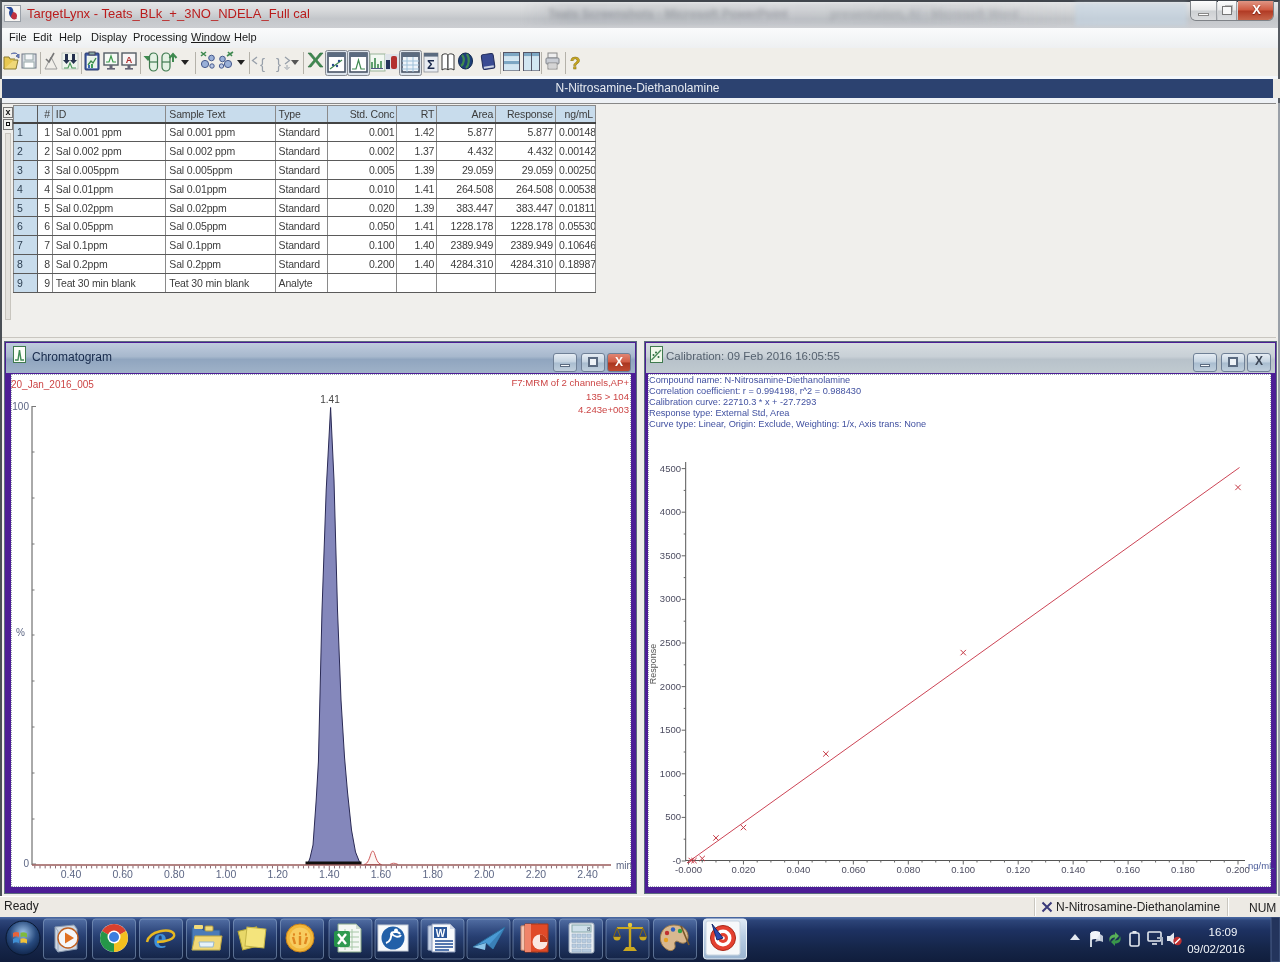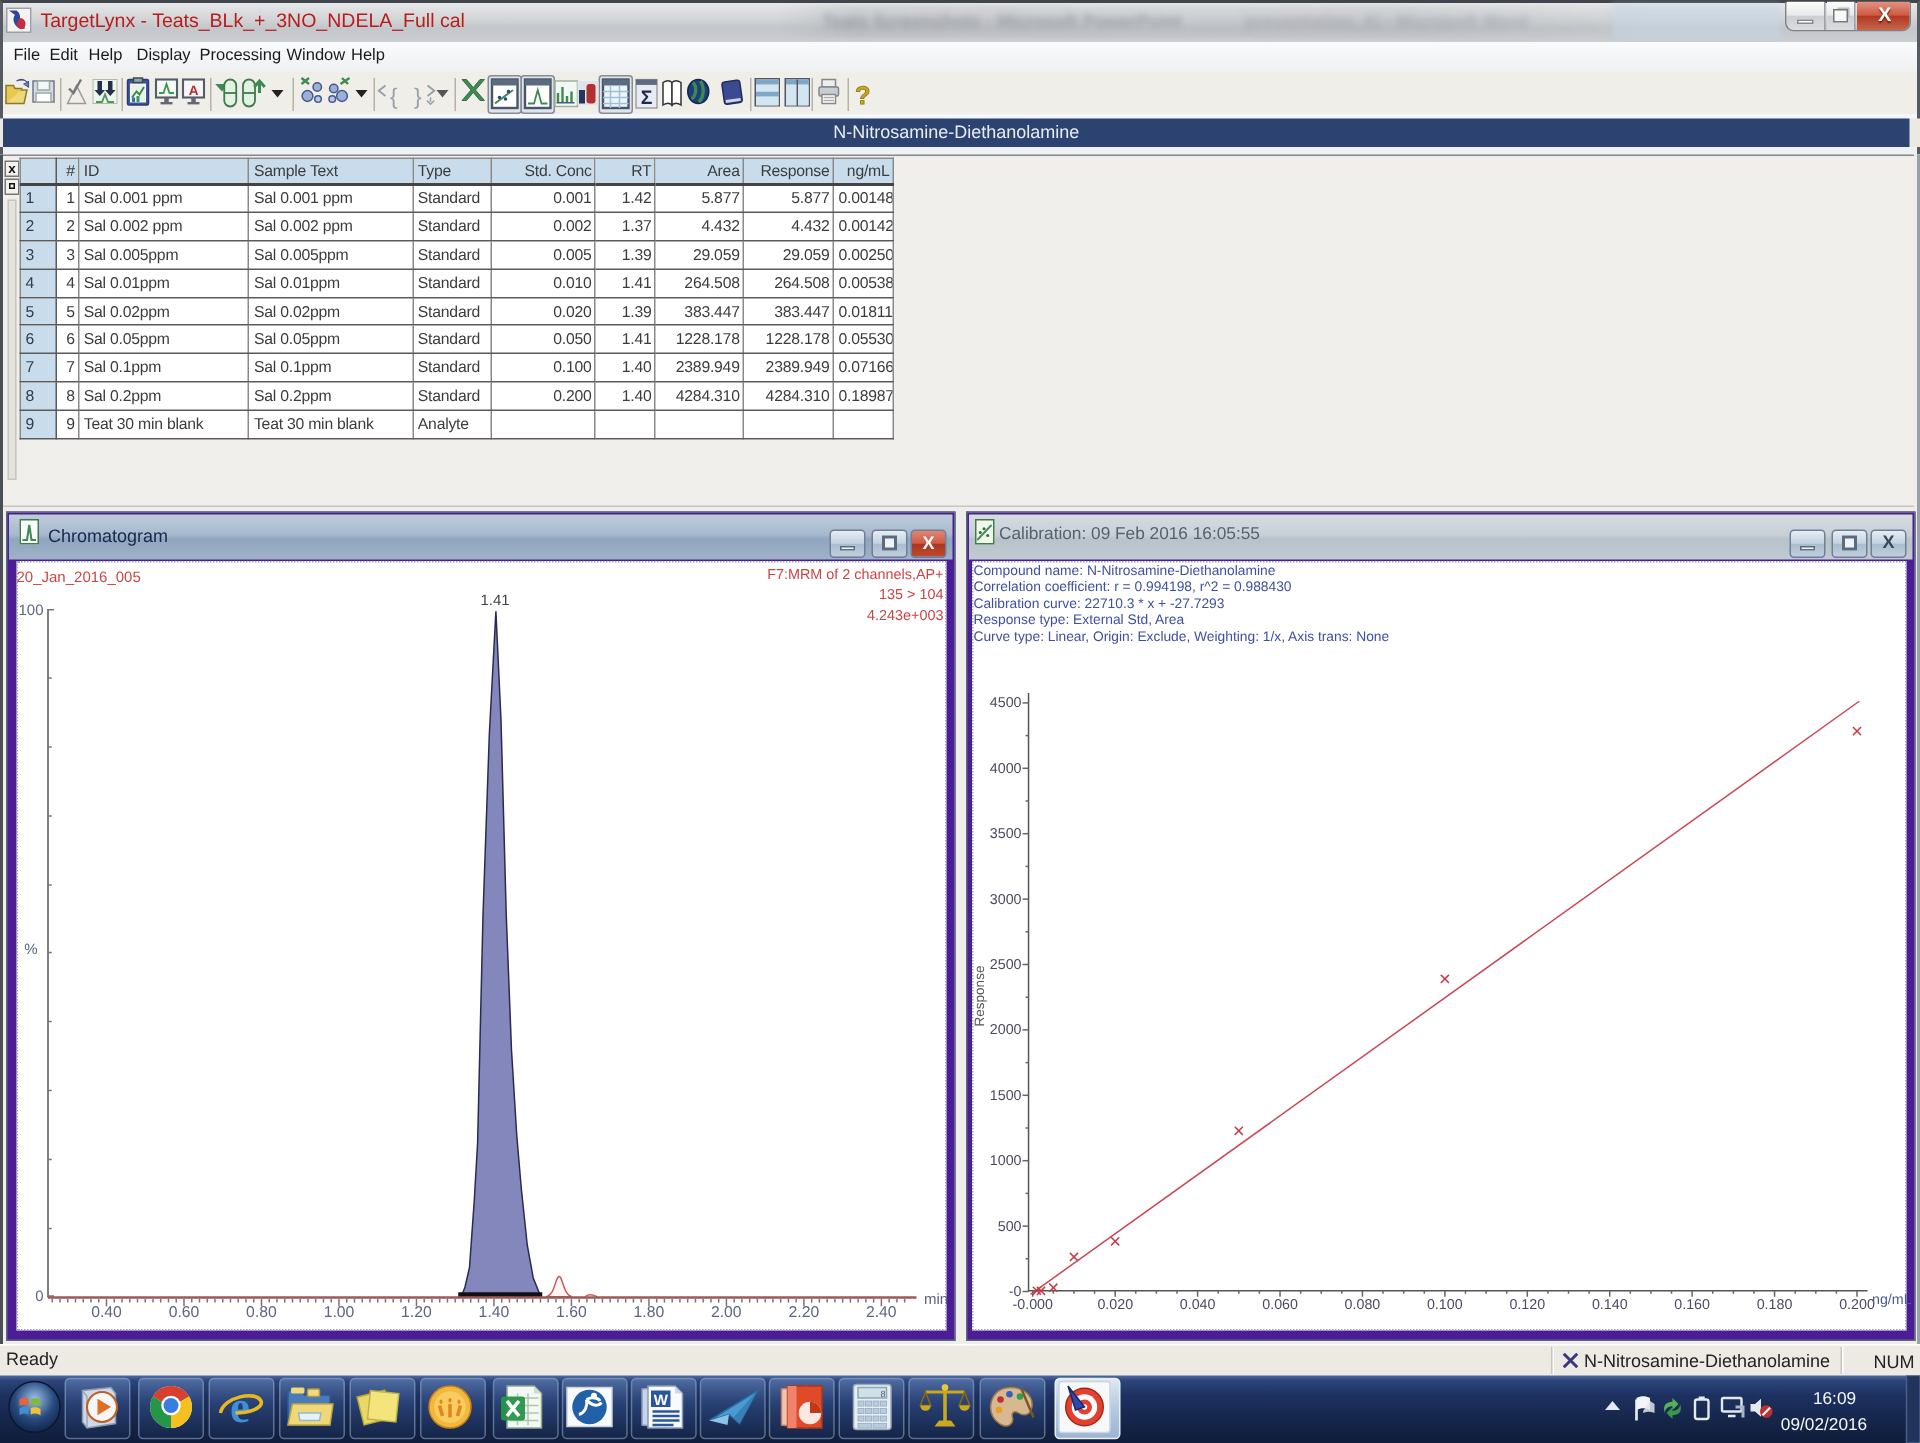--- a/index.html
+++ b/index.html
@@ -92,21 +92,21 @@
       <span style="position:absolute;left:0;top:1px;width:100%;text-align:center;color:#fff;font-size:13px;font-weight:bold;text-shadow:0 1px 1px #7a2012;">X</span>
     </div>
 </div>
 
 <div class="abs" id="menubar">
   <span style="left:7px;">File</span>
     <span style="left:31px;">Edit</span>
     <span style="left:57px;">Help</span>
   <span style="left:89px;">Display</span>
     <span style="left:131px;">Processing</span>
-    <span style="left:189px;">Window</span>
+    <span style="left:189px;text-decoration:underline;">Window</span>
   <span style="left:232px;">Help</span>
 </div>
 
 <div class="abs" id="toolbar"></div>
 <svg class="abs" style="left:0;top:48px;" width="640" height="30" viewBox="0 0 640 30">
 
   <g stroke="#b5b2aa" stroke-width="1">
     <line x1="40.5" y1="4" x2="40.5" y2="26"></line>
       <line x1="81.5" y1="4" x2="81.5" y2="26"></line>
     <line x1="140.5" y1="4" x2="140.5" y2="26"></line>
@@ -402,21 +402,21 @@
  <tr>
         <td class="rh">7</td>
         <td class="c0">7</td>
         <td>Sal 0.1ppm</td>
         <td>Sal 0.1ppm</td>
         <td>Standard</td>
         <td class="n">0.100</td>
         <td class="n">1.40</td>
         <td class="n">2389.949</td>
         <td class="n">2389.949</td>
-        <td class="n">0.07166</td>
+        <td class="n">0.10646</td>
       </tr>
  <tr>
         <td class="rh">8</td>
         <td class="c0">8</td>
         <td>Sal 0.2ppm</td>
         <td>Sal 0.2ppm</td>
         <td>Standard</td>
         <td class="n">0.200</td>
         <td class="n">1.40</td>
         <td class="n">4284.310</td>

